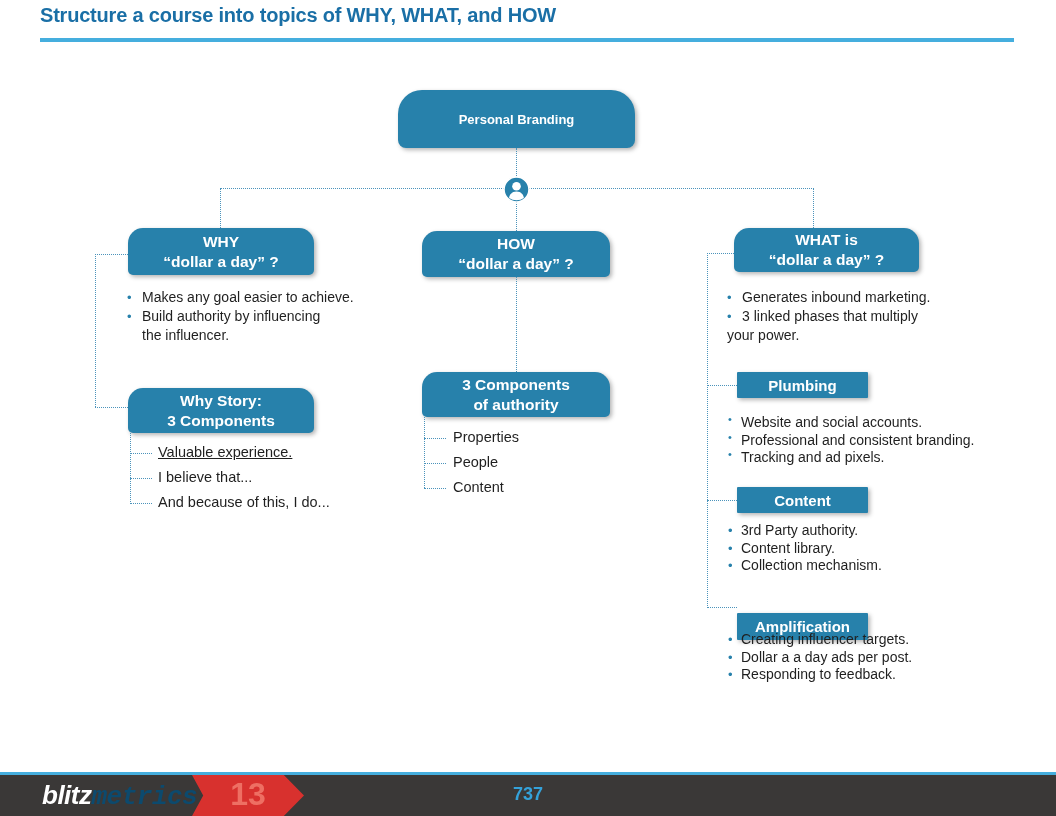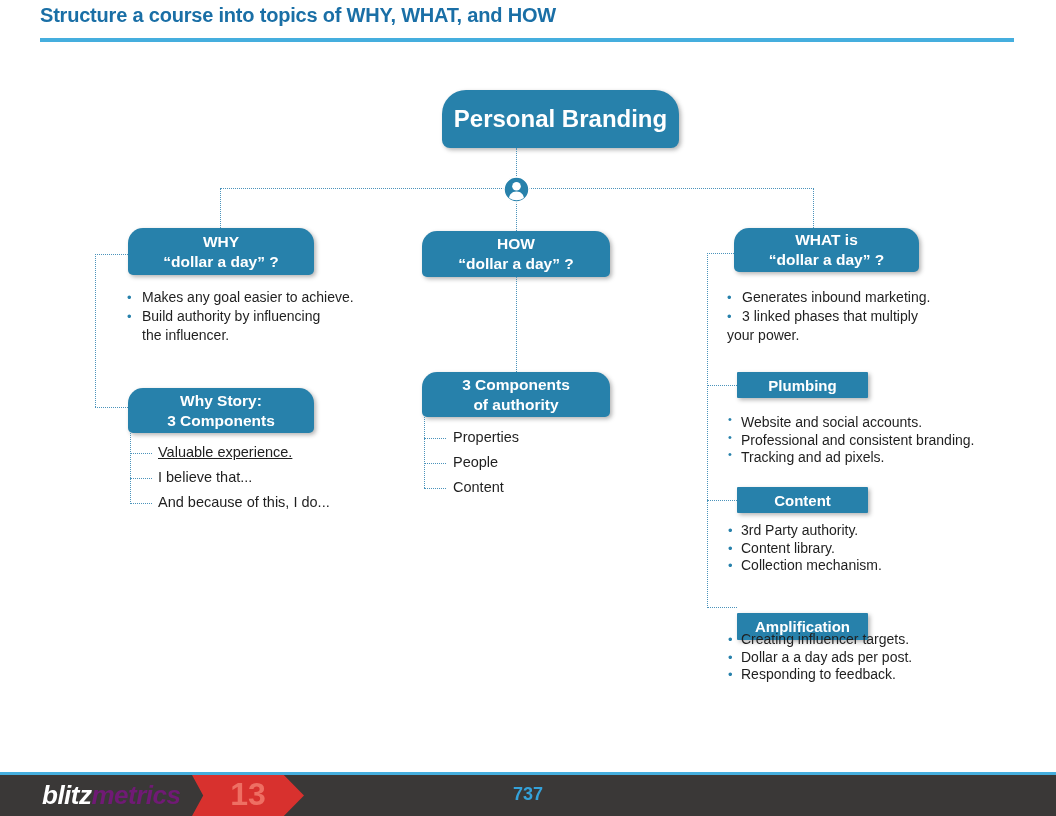--- a/index.html
+++ b/index.html
@@ -12,21 +12,21 @@
     position:absolute;left:40px;top:4px;
     font-size:20px;font-weight:700;letter-spacing:-0.2px;color:#1a6fa6;
   }
   .title-underline{position:absolute;left:40px;top:38px;width:974px;height:4px;background:#45aede;}
   
   .box{
     position:absolute;background:#2781ab;color:#ffffff;font-weight:700;text-align:center;
     display:flex;flex-direction:column;justify-content:center;
     box-shadow:2px 2px 4px rgba(40,40,40,0.35);
   }
-  .box-main{border-radius:24px 24px 8px 8px;font-size:24px;margin-left:44px;}
+  .box-main{border-radius:24px 24px 8px 8px;font-size:13px;}
   .box-branch{border-radius:15px 15px 5px 5px;font-size:15.5px;line-height:20px;}
   .box-small{border-radius:1px;font-size:15px;}
   
   .dh{position:absolute;border-top:1px dotted #4b93bb;height:0;}
   .dv{position:absolute;border-left:1px dotted #4b93bb;width:0;}
   
   .person{position:absolute;}
   
   .blist{position:absolute;color:#1f1f1f;font-size:14px;}
   .brow{display:flex;line-height:19px;}
@@ -38,21 +38,21 @@
   .raised .bdot{transform:translateY(-3px);font-size:11px;}
   .leaf{position:absolute;color:#1f1f1f;font-size:14.5px;white-space:nowrap;}
   
   .footer-line{position:absolute;left:0;top:772px;width:1056px;height:3px;background:#45aede;}
   .footer-bar{position:absolute;left:0;top:775px;width:1056px;height:41px;background:#3a3837;}
   .logo{
     position:absolute;left:42px;top:780px;font-size:26px;font-weight:700;font-style:italic;
     letter-spacing:-0.5px;
   }
   .logo .p1{color:#ffffff;}
-  .logo .p2{color:#701a75;}
+  .logo .p2{color:#0c4a6e;font-family:Liberation Mono, monospace;}
   .badge{
     position:absolute;left:192px;top:775px;width:112px;height:41px;background:#d8312e;
     clip-path:polygon(0% 0%, 82% 0%, 100% 50%, 82% 100%, 0% 100%, 10% 50%);
   }
   .badge-number{
     position:absolute;left:0;top:-1px;width:100%;height:41px;display:flex;align-items:center;justify-content:center;
     font-size:32px;font-weight:700;color:#ee6f63;
   }
   .badge-text{
     position:absolute;left:10%;top:0;width:80%;height:35px;display:flex;flex-direction:column;

